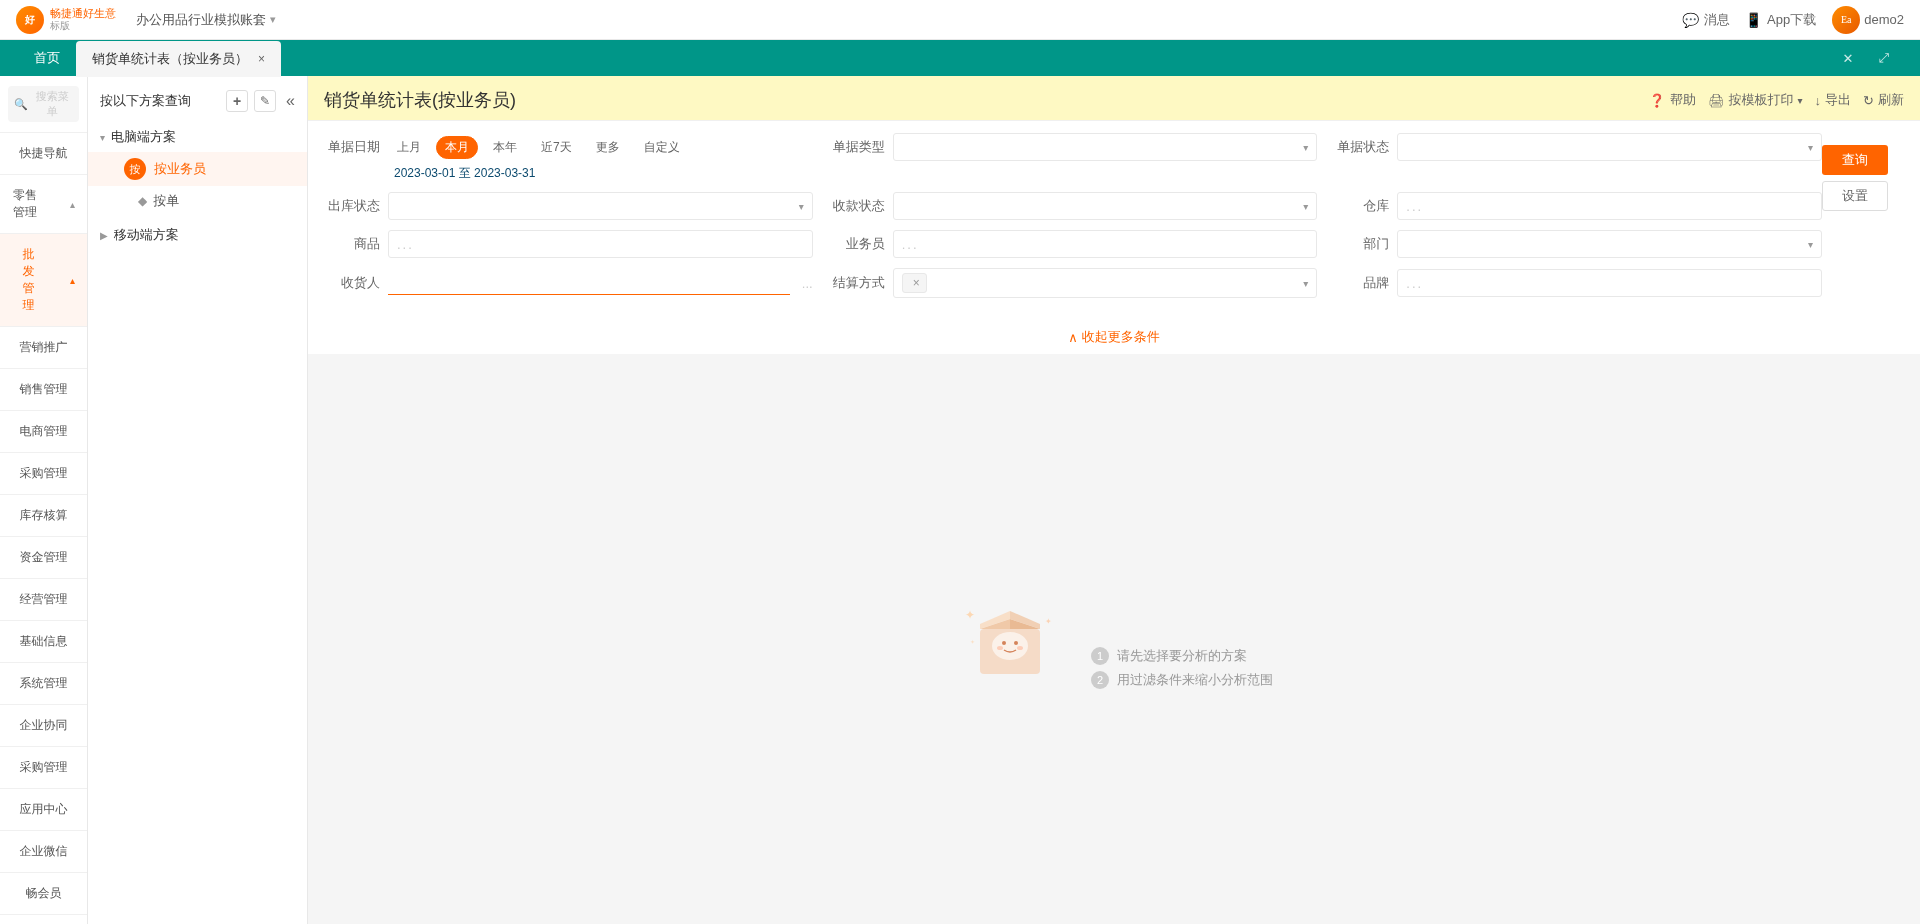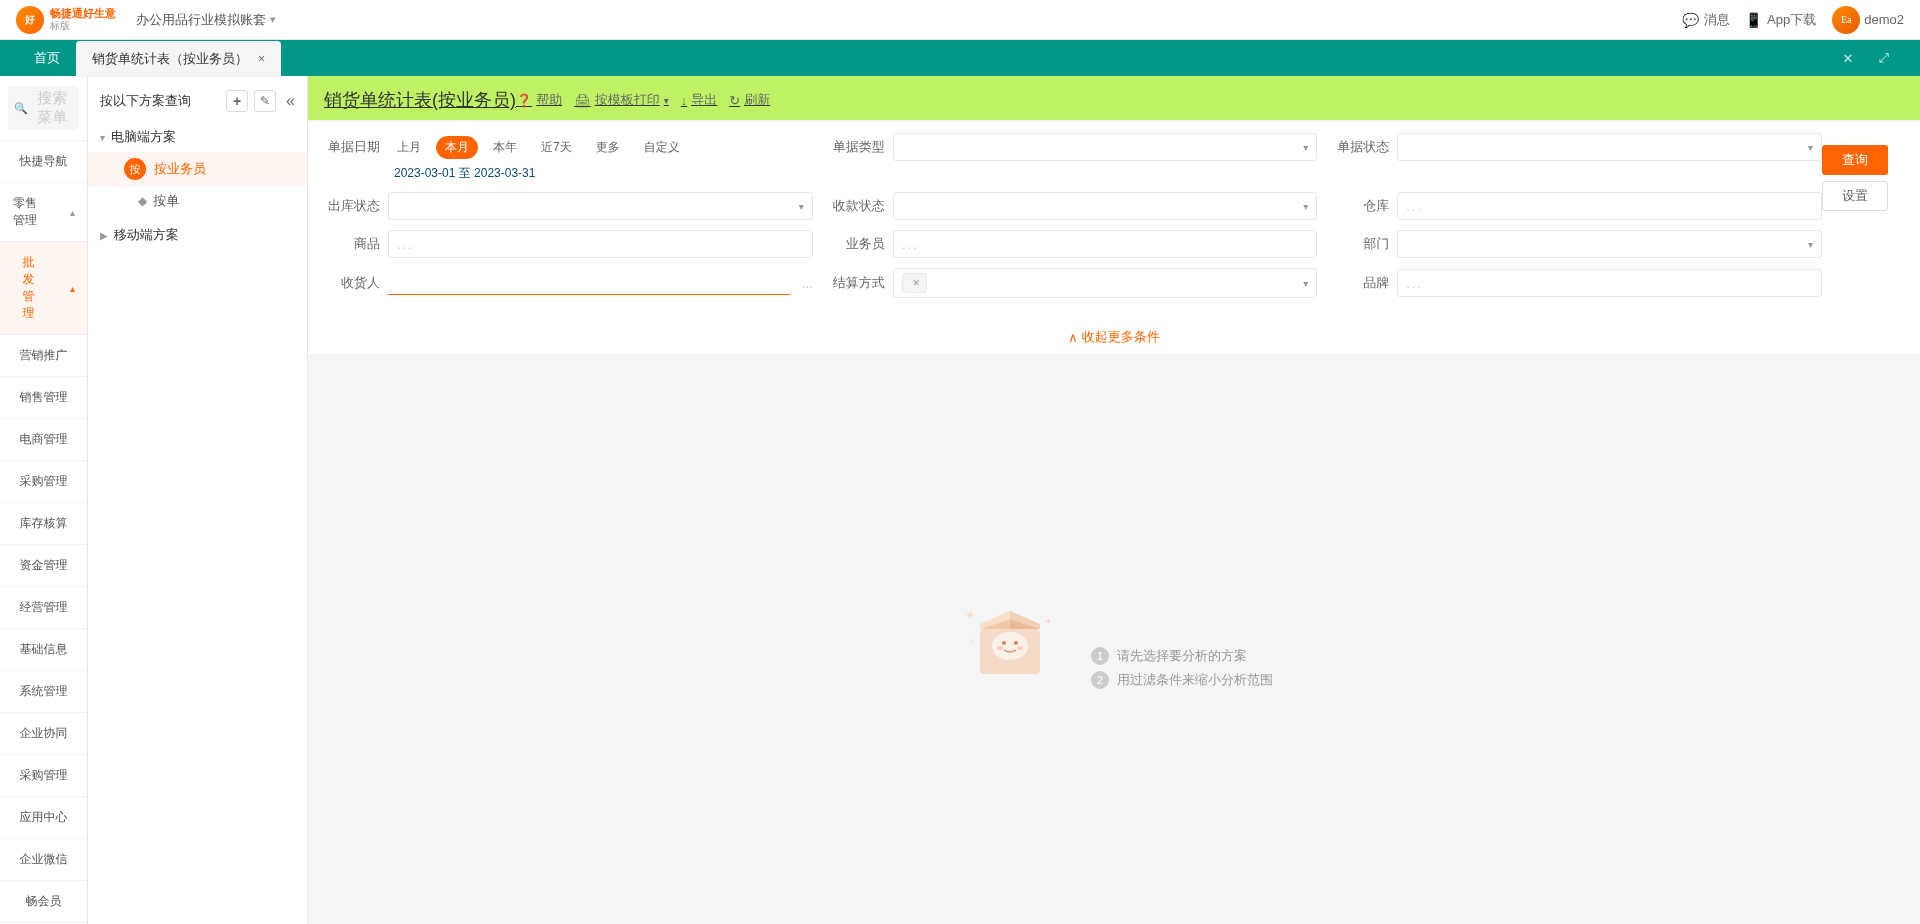--- a/index.html
+++ b/index.html
@@ -55,21 +55,21 @@
     .scheme-item-label { font-size: 13px; color: #ff6400; }
     .scheme-sub-item { padding: 6px 12px 6px 50px; display: flex; align-items: center; gap: 6px; cursor: pointer; }
     .scheme-sub-icon { color: #999; font-size: 12px; }
     .scheme-sub-label { font-size: 13px; color: #555; }
     .mobile-scheme { padding: 6px 12px; display: flex; align-items: center; gap: 6px; cursor: pointer; }
 
     
     .right-panel { flex: 1; display: flex; flex-direction: column; overflow: hidden; }
 
     
-    .page-header { padding: 12px 16px 8px; display: flex; align-items: center; justify-content: flex-start; background: #bef264; border-bottom: 1px solid #f0f0f0; text-decoration: underline; }
+    .page-header { padding: 12px 16px 8px; display: flex; align-items: center; justify-content: space-between; background: #fef9c3; border-bottom: 1px solid #f0f0f0; }
     .page-title { font-size: 18px; color: #333; font-weight: 500; }
     .page-actions { display: flex; align-items: center; gap: 12px; }
     .page-action-btn { display: flex; align-items: center; gap: 4px; font-size: 13px; color: #666; cursor: pointer; }
     .filter-label { width: 56px; text-align: right; color: #666; font-size: 13px; flex-shrink: 0; }
     .date-filters { display: flex; align-items: center; gap: 6px; flex: 1; }
     .date-btn { padding: 2px 8px; border-radius: 3px; font-size: 12px; cursor: pointer; color: #666; border: 1px solid transparent; }
     .date-btn.active { background: #ff6400; color: white; border-radius: 12px; border-color: #ff6400; }
     .date-range-text { font-size: 12px; color: #0c4a6e; }
     .select-field { flex: 1; border: 1px solid #e8e8e8; border-radius: 3px; padding: 4px 8px; display: flex; align-items: center; justify-content: space-between; cursor: pointer; min-height: 28px; }
     .select-placeholder { color: #ccc; font-size: 13px; }
@@ -106,21 +106,21 @@
 </head>
 <body>
 
 <div class="top-header">
   <div class="top-header-left">
     <div class="logo-area">
       <div class="logo-icon">
         <span>好</span>
       </div>
       <div class="logo-text">
-        <div style="font-size:11px;color:#ff6400;font-weight:bold;">畅捷通好生意</div>
+        <div style="font-size:11px;color:#ff6400;font-weight:normal;">畅捷通好生意</div>
         <div style="font-size:10px;color:#999;">标版</div>
       </div>
     </div>
     <div class="breadcrumb-area">
       <span style="font-size:13px;color:#555;">办公用品行业模拟账套</span>
       <span style="color:#999;font-size:11px;">▾</span>
     </div>
   </div>
   <div class="top-header-right">
     <div class="header-action">
@@ -153,21 +153,21 @@
     <div class="tab-action-btn">⤢</div>
   </div>
 </div>
 
 <div class="main-area">
 
   <div class="sidebar">
     <div class="sidebar-item" style="padding:10px 8px;">
       <div style="display:flex;align-items:center;background:#f5f5f5;border-radius:4px;padding:3px 6px;gap:4px;">
         <span style="color:#ccc;font-size:11px;">🔍</span>
-        <span style="font-size:15px;color:#ccc;">搜索菜单</span>
+        <span style="font-size:11px;color:#ccc;">搜索菜单</span>
       </div>
     </div>
     <div class="sidebar-item">
       <span>快捷导航</span>
     </div>
     <div class="sidebar-item has-arrow">
       <span>零售管理</span>
       <span class="sidebar-arrow">▴</span>
     </div>
     <div class="sidebar-item has-arrow" style="background:#fff5f0;">

